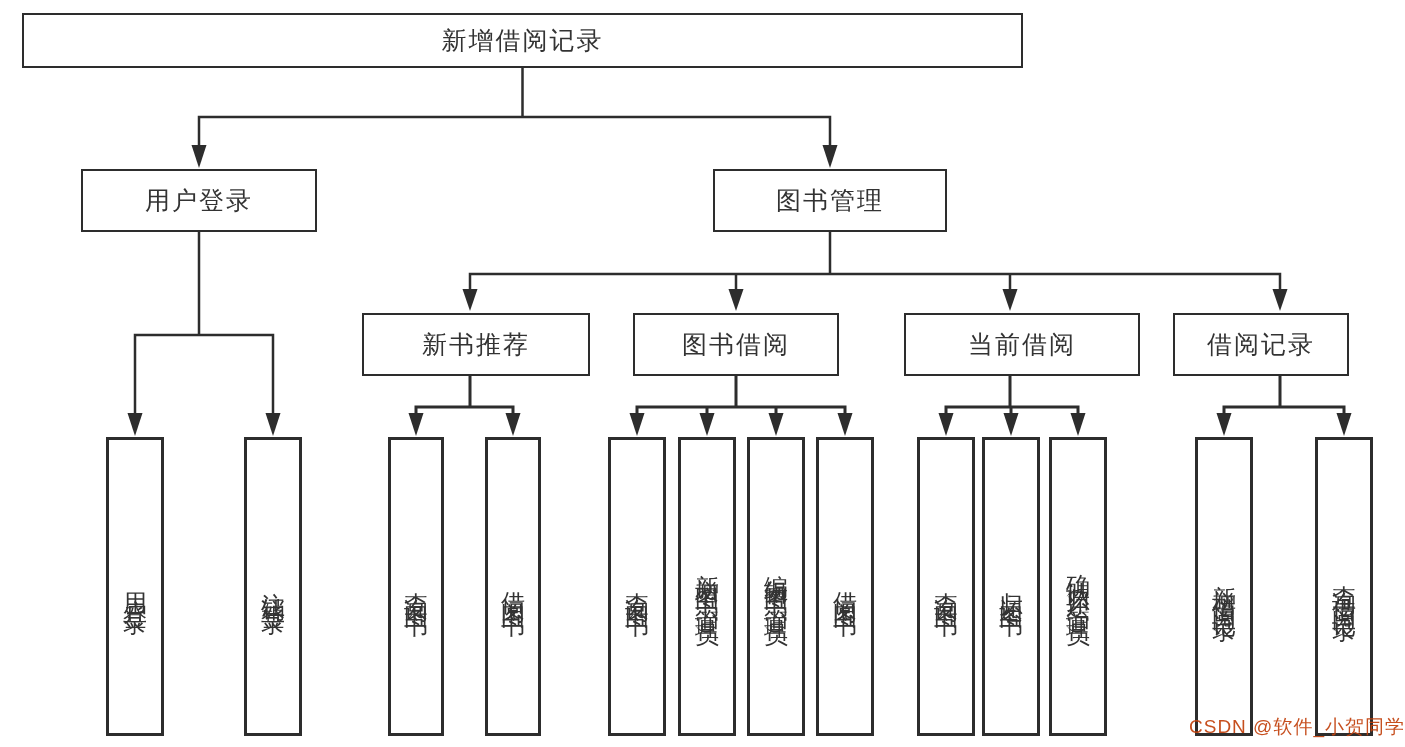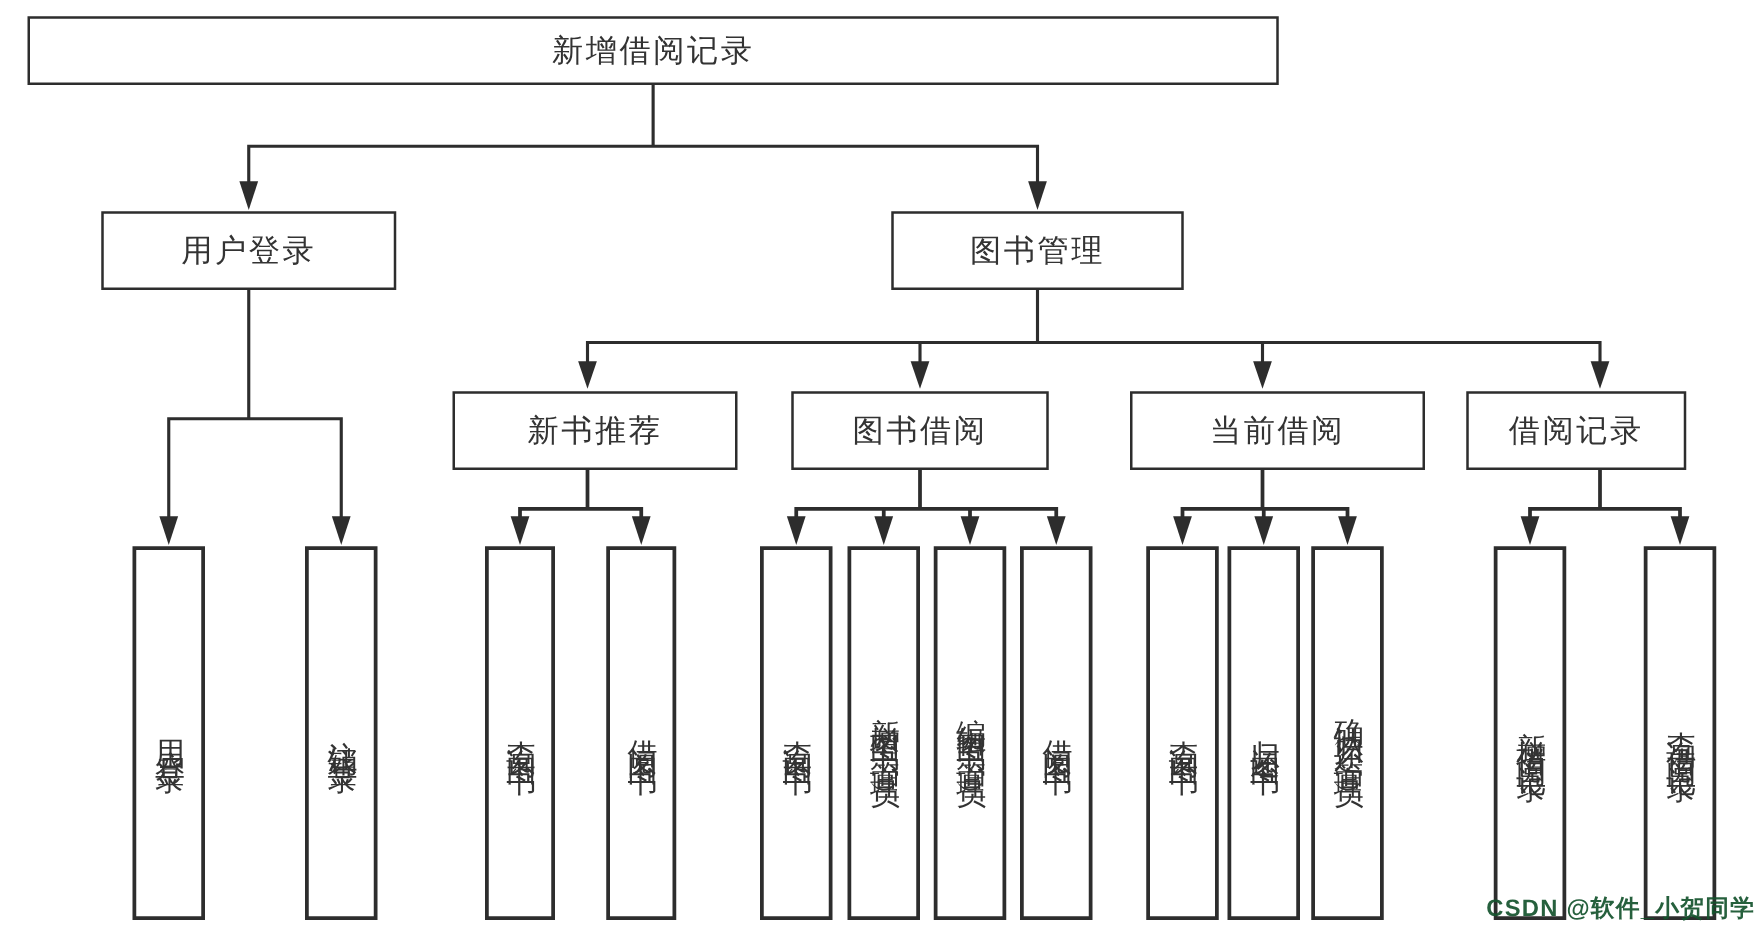--- a/index.html
+++ b/index.html
@@ -67,24 +67,23 @@
   .leaf-11 { left: 1049px; }
   .leaf-12 { left: 1195px; }
   .leaf-13 { left: 1315px; }
   .watermark {
     position: absolute;
     left: 1189px;
     top: 714px;
     z-index: 5;
     font-size: 19px;
     letter-spacing: 1px;
-    color: #14532d;
+    color: #c2410c;
     opacity: 0.92;
     white-space: nowrap;
-    font-weight: bold;
   }
   .conn-line { stroke: #2d2d2d; stroke-width: 2.5; fill: none; stroke-linecap: square; }
   .conn-line-thick { stroke: #2d2d2d; stroke-width: 3; fill: none; stroke-linecap: square; }
   .arrow { fill: #2d2d2d; stroke: none; }
 </style>
 </head>
 <body>
 
 <div class="stage">
 

